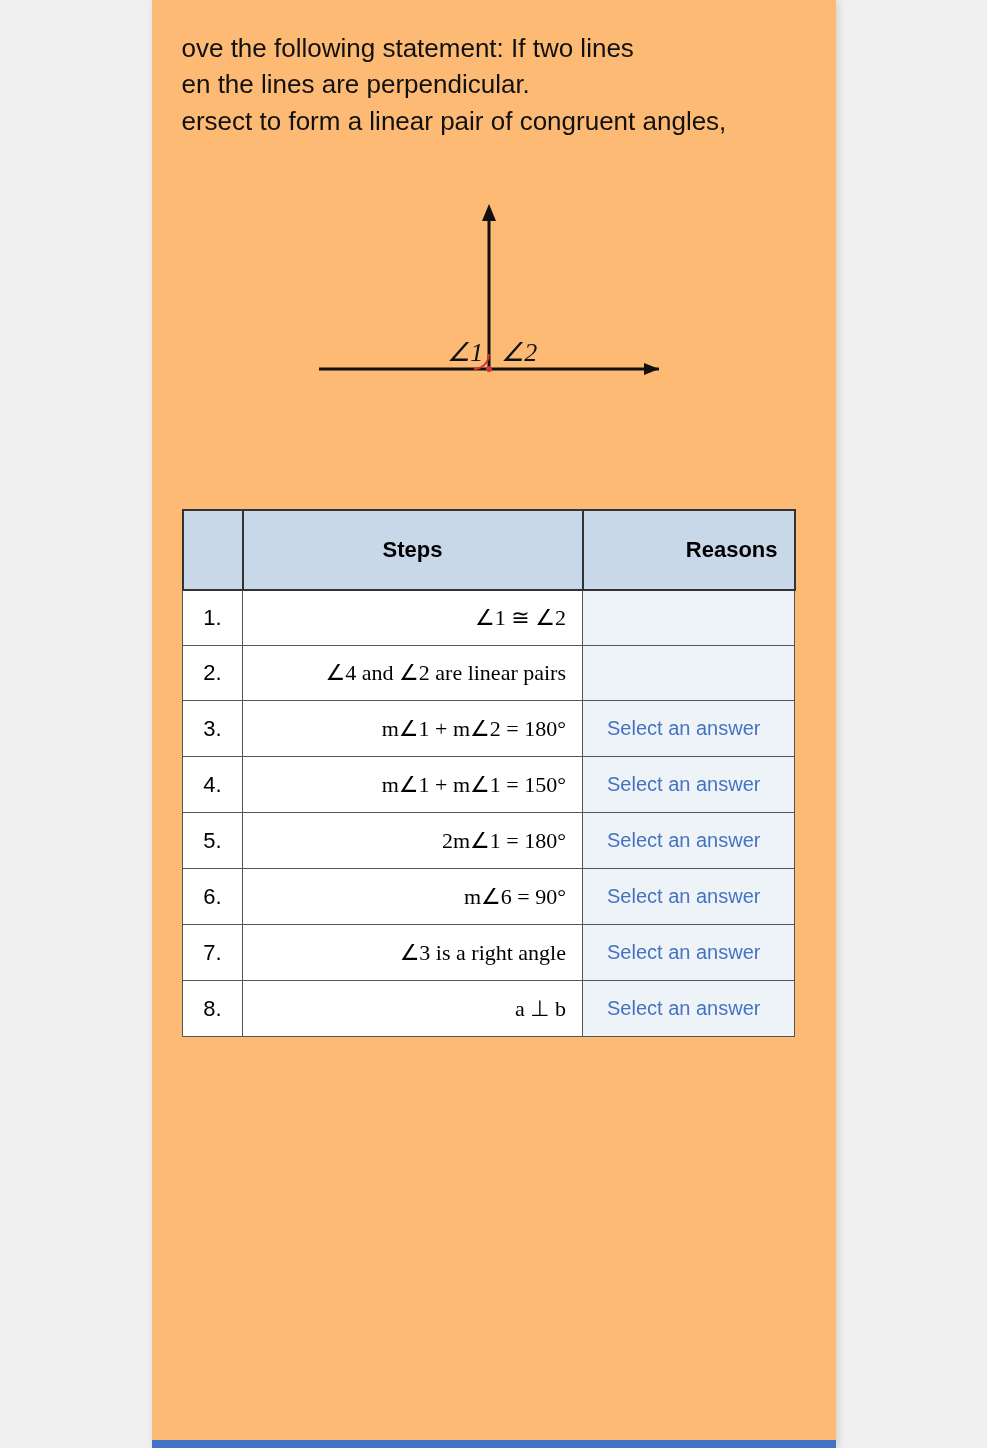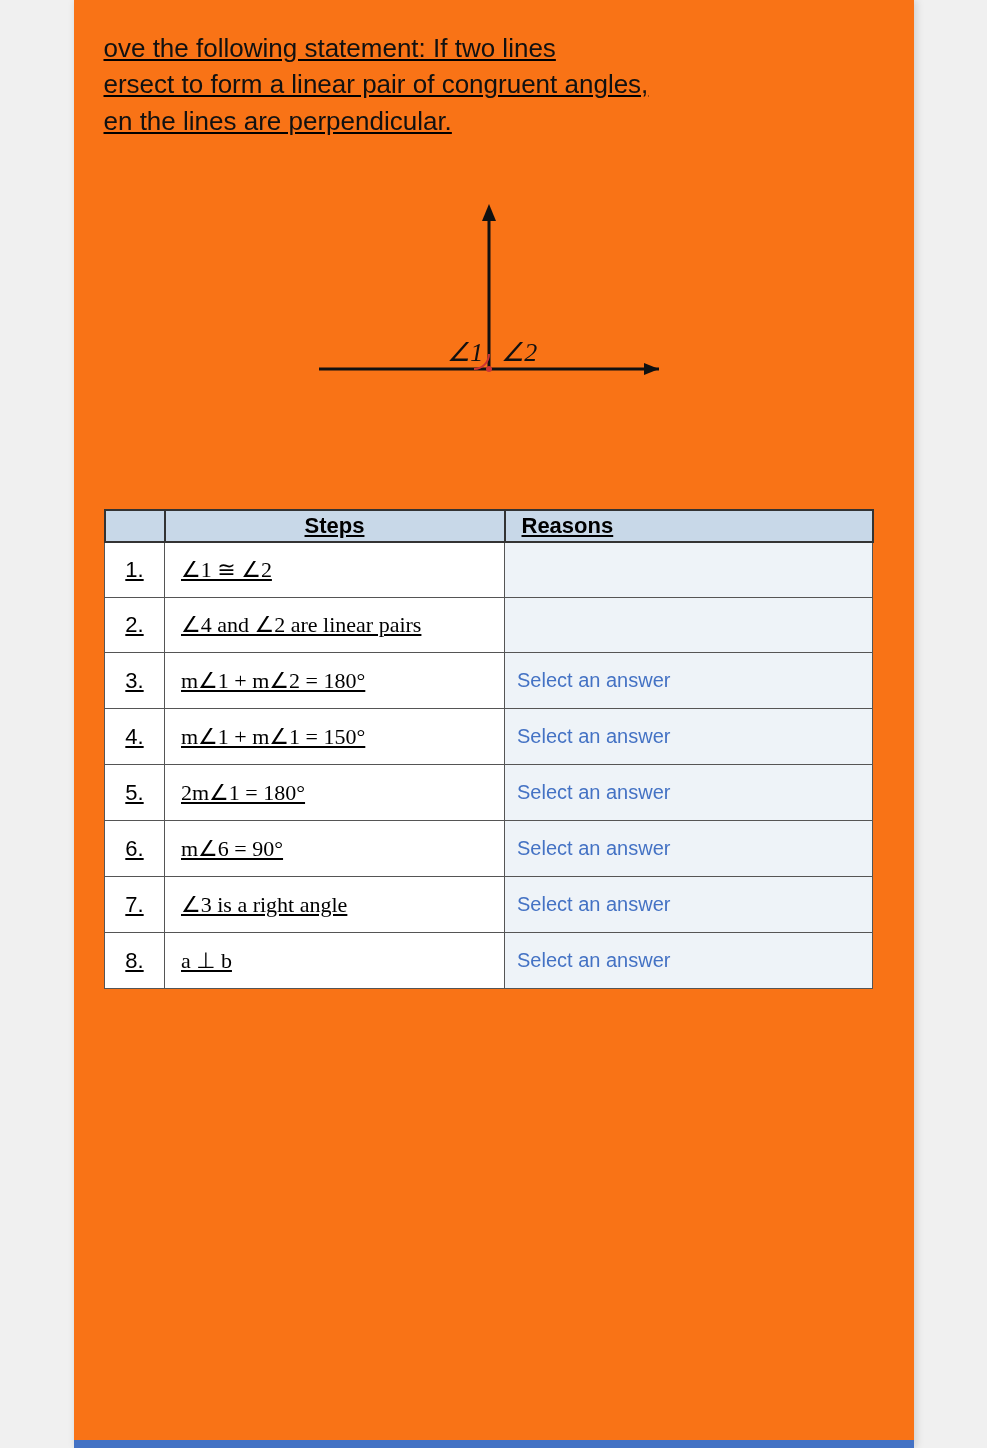--- a/index.html
+++ b/index.html
@@ -7,27 +7,26 @@
     body {
       background: #f0f0f0;
       font-family: Georgia, 'Times New Roman', serif;
       width: 987px;
       min-height: 1448px;
       display: flex;
       justify-content: center;
     }
 
     .page {
-      background: #f97316;
-      width: 840px;
+      background: #fdba74;
+      width: 684px;
       min-height: 1448px;
       padding: 30px 40px 40px 30px;
       position: relative;
       box-shadow: 2px 0 8px rgba(0,0,0,0.15);
-      text-decoration: underline;
     }
 
     .statement {
       font-size: 26px;
       line-height: 1.4;
       color: #111;
       margin-bottom: 30px;
       font-family: Arial, sans-serif;
     }
 
@@ -51,38 +50,38 @@
       border-collapse: collapse;
       font-size: 22px;
     }
 
     .proof-table thead tr {
       background-color: #c8d8e8;
     }
 
     .proof-table thead th {
       border: 2px solid #333;
-      padding: 2px 16px;
+      padding: 26px 16px;
       font-weight: bold;
       font-family: Arial, sans-serif;
       font-size: 22px;
     }
 
     .proof-table thead th:first-child {
       width: 60px;
       border-right: 2px solid #333;
     }
 
     .proof-table thead th:nth-child(2) {
       text-align: center;
       width: 340px;
     }
 
     .proof-table thead th:nth-child(3) {
-      text-align: left;
+      text-align: right;
     }
 
     .proof-table tbody tr {
       border: 1px solid #555;
     }
 
     .proof-table tbody td {
       border: 1px solid #555;
       padding: 12px 16px;
       vertical-align: middle;
@@ -91,28 +90,28 @@
     .proof-table tbody td:first-child {
       text-align: center;
       font-family: Arial, sans-serif;
       font-weight: normal;
       font-size: 22px;
       background: #fff;
       width: 60px;
     }
 
     .proof-table tbody td:nth-child(2) {
-      text-align: left;
+      text-align: right;
       background: #fff;
     }
 
     .proof-table tbody td:nth-child(3) {
       background: #eef3f8;
       text-align: left;
-      padding-left: 4px;
+      padding-left: 16px;
     }
 
     .select-answer {
       color: #4472c4;
       font-family: Arial, sans-serif;
       font-size: 20px;
       background: #eef3f8;
       border: none;
       cursor: pointer;
       padding: 4px 8px;
@@ -139,22 +138,22 @@
       background: #4472c4;
     }
   </style>
 </head>
 <body>
 
 <div class="page">
 
   <div class="statement">
     <div>ove the following statement: If two lines</div>
+    <div>en the lines are perpendicular.</div>
     <div>ersect to form a linear pair of congruent angles,</div>
-    <div>en the lines are perpendicular.</div>
   </div>
 
   <div class="diagram-container">
     <svg class="diagram-svg" viewBox="0 0 400 280">
 
       <line x1="30" y1="190" x2="370" y2="190" stroke="#111" stroke-width="3"></line>
 
       <polygon points="370,190 355,184 355,196" fill="#111"></polygon>
 
       <line x1="200" y1="190" x2="200" y2="30" stroke="#111" stroke-width="3"></line>

